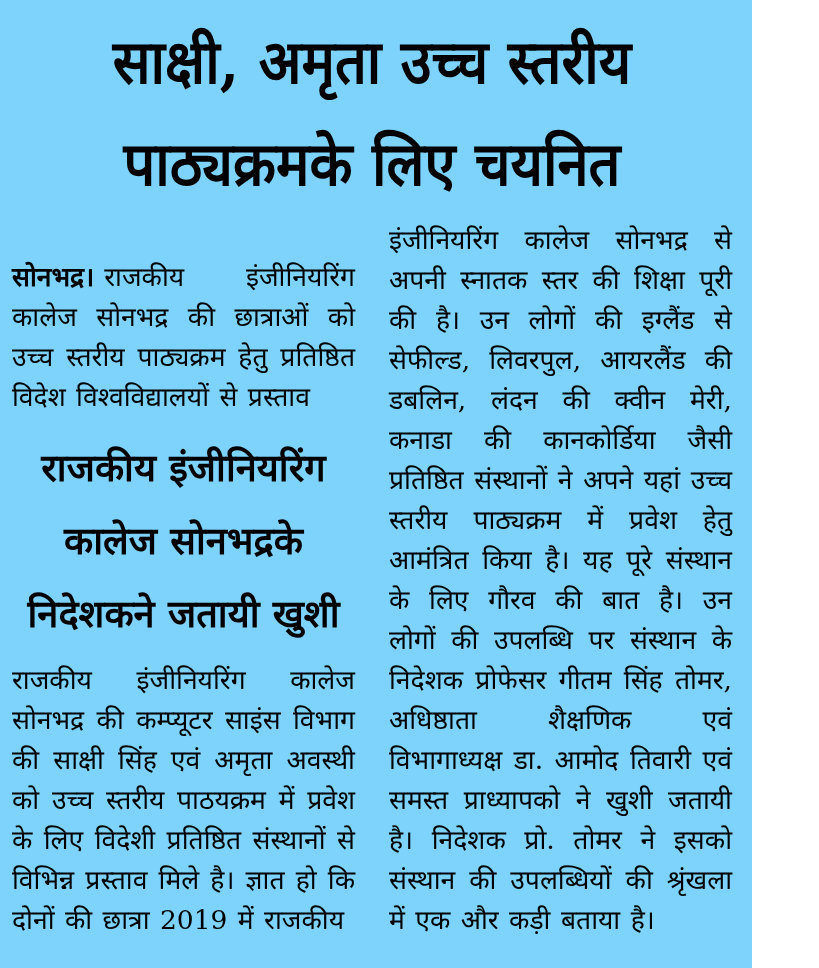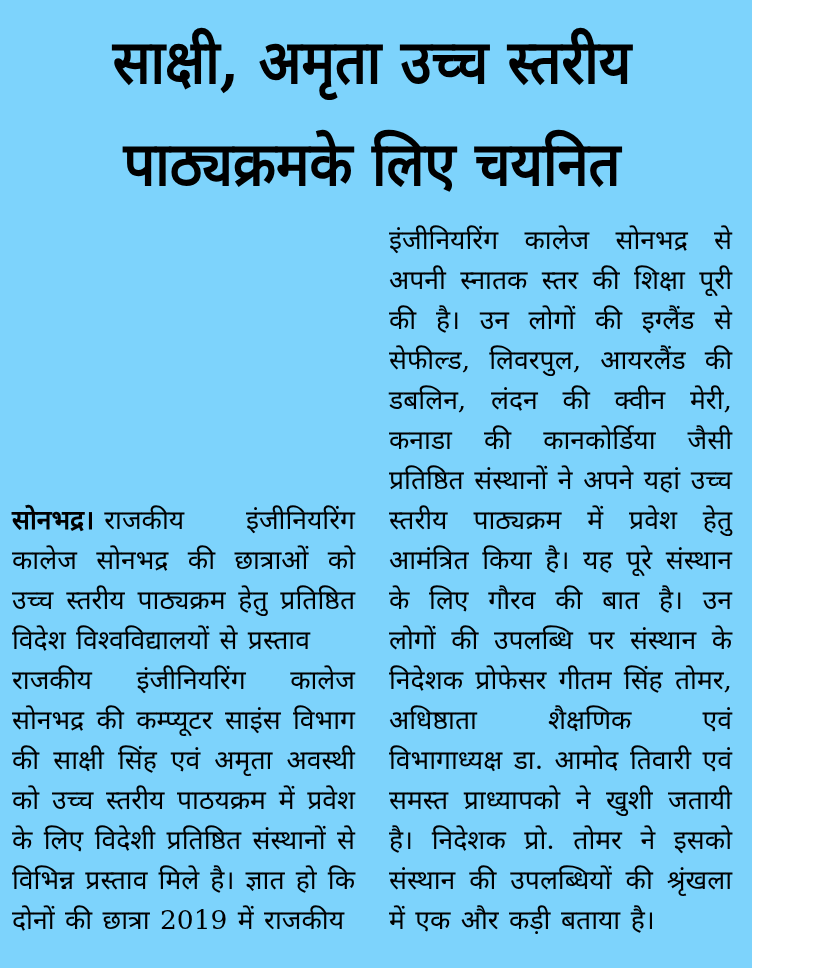--- a/index.html
+++ b/index.html
@@ -81,20 +81,25 @@
   <h1 class="headline">
     <span class="hl-line">साक्षी, अमृता उच्च स्तरीय</span>
     <span class="hl-line">पाठ्यक्रमके लिए चयनित</span>
   </h1>
 
   <div class="columns">
 
     <div class="col">
       <p class="body-text"><strong class="dateline">सोनभद्र।</strong><span class="spacer-after-dateline"></span><span>राजकीय इंजीनियरिंग कालेज सोनभद्र की छात्राओं को उच्च स्तरीय पाठ्यक्रम हेतु प्रतिष्ठित विदेश विश्वविद्यालयों से प्रस्ताव</span></p>
 
+      <div class="crosshead">
+        <span class="ch-line">राजकीय इंजीनियरिंग</span>
+        <span class="ch-line">कालेज सोनभद्रके</span>
+        <span class="ch-line">निदेशकने जतायी खुशी</span>
+      </div>
 
       <p class="body-text">राजकीय इंजीनियरिंग कालेज सोनभद्र की कम्प्यूटर साइंस विभाग की साक्षी सिंह एवं अमृता अवस्थी को उच्च स्तरीय पाठयक्रम में प्रवेश के लिए विदेशी प्रतिष्ठित संस्थानों से विभिन्न प्रस्ताव मिले है। ज्ञात हो कि दोनों की छात्रा 2019 में राजकीय</p>
     </div>
 
     <div class="col">
       <p class="body-text">इंजीनियरिंग कालेज सोनभद्र से अपनी स्नातक स्तर की शिक्षा पूरी की है। उन लोगों की इग्लैंड से सेफील्ड, लिवरपुल, आयरलैंड की डबलिन, लंदन की क्वीन मेरी, कनाडा की कानकोर्डिया जैसी प्रतिष्ठित संस्थानों ने अपने यहां उच्च स्तरीय पाठ्यक्रम में प्रवेश हेतु आमंत्रित किया है। यह पूरे संस्थान के लिए गौरव की बात है। उन लोगों की उपलब्धि पर संस्थान के निदेशक प्रोफेसर गीतम सिंह तोमर, अधिष्ठाता शैक्षणिक एवं विभागाध्यक्ष डा. आमोद तिवारी एवं समस्त प्राध्यापको ने खुशी जतायी है। निदेशक प्रो. तोमर ने इसको संस्थान की उपलब्धियों की श्रृंखला में एक और कड़ी बताया है।</p>
     </div>
 
   </div>
 </div>

